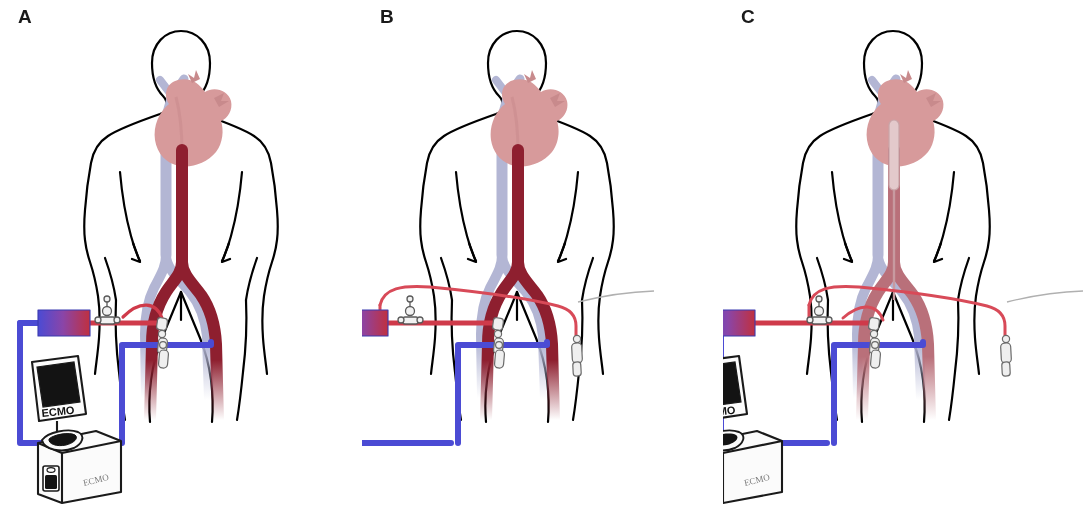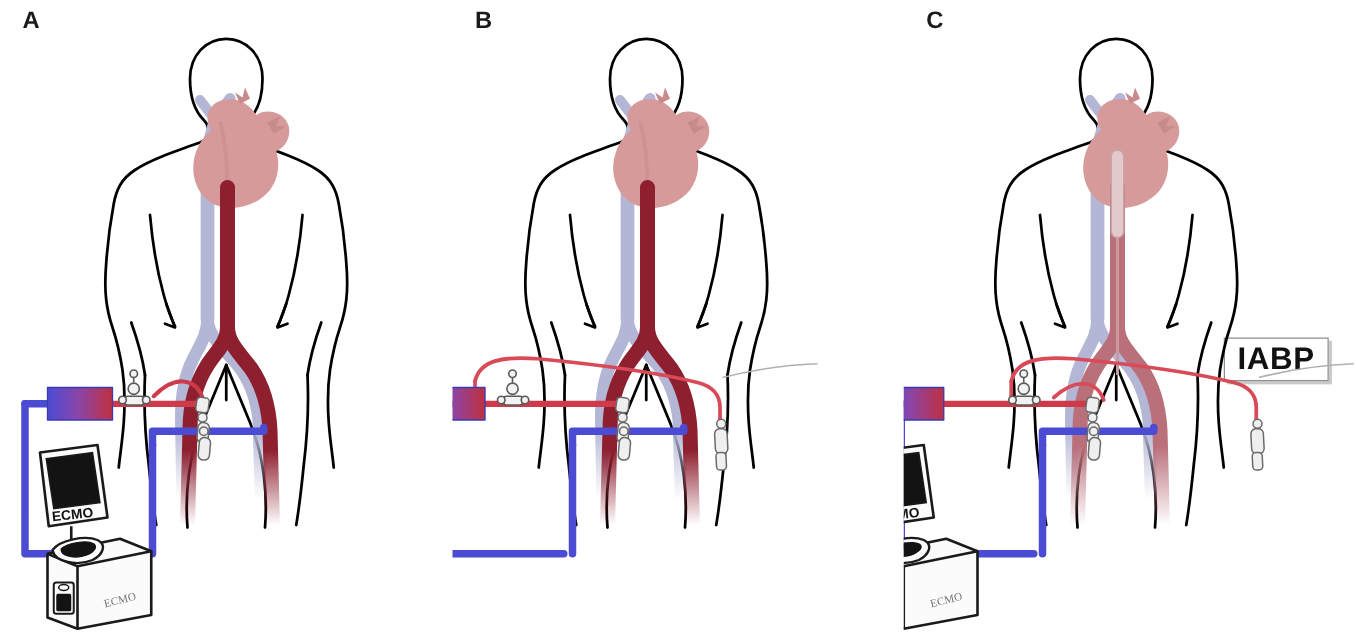--- a/index.html
+++ b/index.html
@@ -305,21 +305,20 @@
         <path d="M-64 453 L-5 441" fill="none" stroke="#1a1a1a" stroke-width="2.1"></path>
         <path d="M-84 440 C-78 432 -58 428 -48 432 C-40 436 -44 444 -52 448 C-64 453 -82 450 -84 440 Z" fill="#fbfbfb" stroke="#1a1a1a" stroke-width="1.9"></path>
         <path d="M-77 439 C-72 434 -56 432 -51 435 C-47 438 -52 443 -60 445 C-69 447 -78 444 -77 439 Z" fill="#131313"></path>
         <rect x="-83" y="466" width="16" height="25" rx="2" fill="#fcfcfc" stroke="#1a1a1a" stroke-width="1.6"></rect>
         <rect x="-81" y="475" width="12" height="14" rx="1.5" fill="#131313"></rect>
         <ellipse cx="-75" cy="470" rx="4" ry="2.4" fill="#fcfcfc" stroke="#1a1a1a" stroke-width="1.2"></ellipse>
         <text x="-42" y="486" font-size="9" fill="#4a4a4a" font-family="'Liberation Serif',serif" transform="rotate(-14 -42 486)" opacity="0.75">ECMO</text>
       </g>
     </svg>
 
-    <div class="iabp-box" id="iabp-b">IABP</div>
   </div>
 
   <div class="panel" id="panel-c">
     <div class="panel-label">C</div>
 
     <svg width="362" height="511" viewBox="0 0 362 511">
       <defs>
         <linearGradient id="oxyC" x1="0" y1="0" x2="1" y2="0">
           <stop offset="0%" stop-color="#4b4bd4"></stop>
           <stop offset="48%" stop-color="#8a45a8"></stop>

